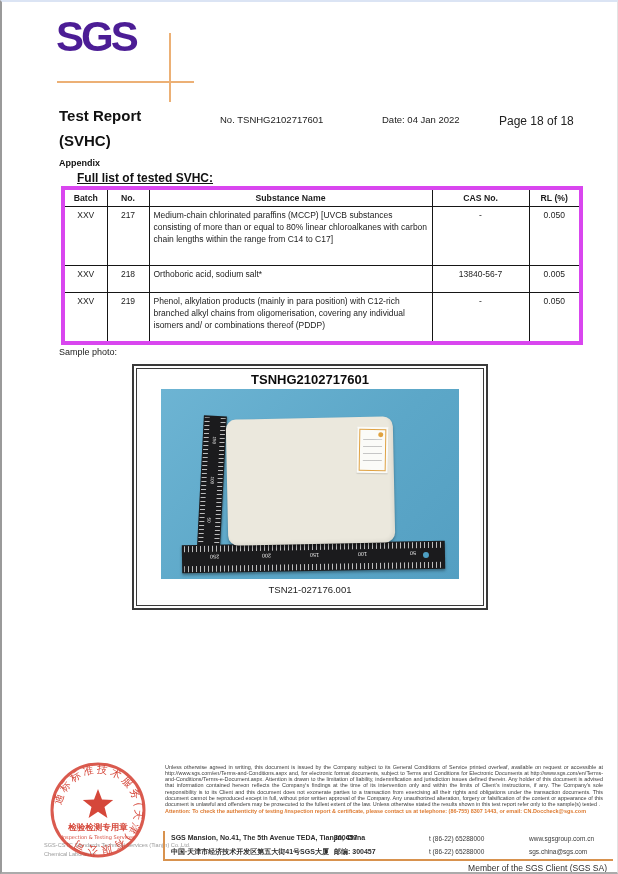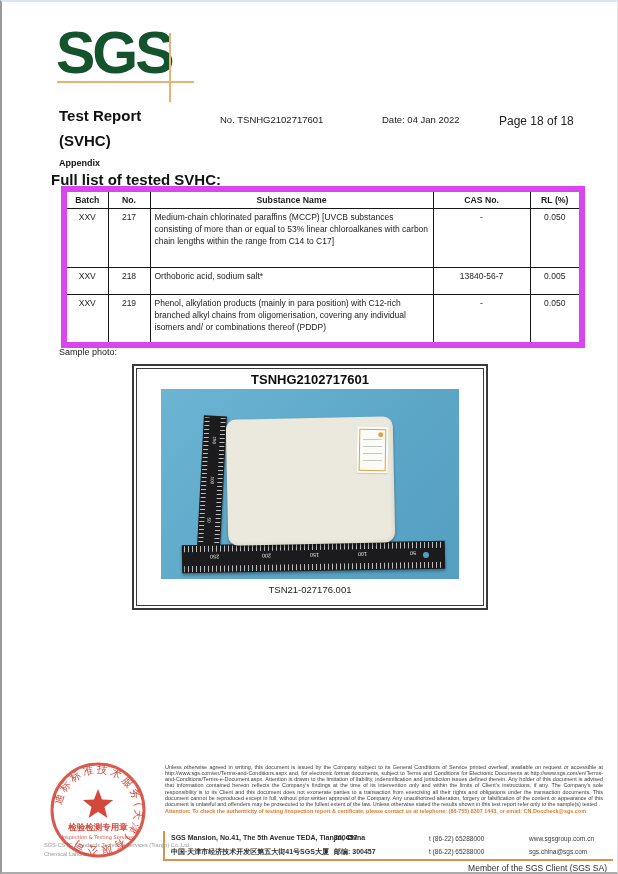--- a/index.html
+++ b/index.html
@@ -5,34 +5,34 @@
   * { margin:0; padding:0; box-sizing:border-box; }
   html,body { background:#f2f2f2; }
   body { font-family:"Liberation Sans","DejaVu Sans",sans-serif; }
   .page {
     position:relative; width:618px; height:874px; background:#ffffff;
     margin:0 auto; overflow:hidden;
     border-top:2px solid #dbe4f4; border-left:2px solid #9a9a9a;
     border-bottom:2px solid #ababab; border-right:1px solid #e3e3e3;
   }
   
-  .logo-text { position:absolute; left:54px; top:22px; font-size:59px; font-weight:bold;
-    color:#14532d; letter-spacing:-3px; line-height:1; }
+  .logo-text { position:absolute; left:54px; top:14px; font-size:42px; font-weight:bold;
+    color:#4c1d95; letter-spacing:-3px; line-height:1; }
   .logo-hline { position:absolute; left:55px; top:79px; width:137px; height:2px; background:#ecb075; }
   .logo-vline { position:absolute; left:167px; top:31px; width:2px; height:69px; background:#ecb075; }
   .report-title1 { position:absolute; left:57px; top:105px; font-size:15px; font-weight:bold; color:#111; }
   .report-title2 { position:absolute; left:57px; top:130px; font-size:15px; font-weight:bold; color:#111; }
   .report-no   { position:absolute; left:218px; top:112px; font-size:9.5px; color:#222; }
   .report-date { position:absolute; left:380px; top:112px; font-size:9.5px; color:#222; }
   .report-page { position:absolute; left:497px; top:112px; font-size:12px; color:#222; }
   .appendix { position:absolute; left:57px; top:156px; font-size:9px; font-weight:bold; color:#111;text-align:right; }
-  .fulllist { position:absolute; left:49px; top:169px; font-size:15px; font-weight:bold; color:#111; }
+  .fulllist { position:absolute; left:75px; top:169px; font-size:12px; font-weight:bold; color:#111;text-decoration:underline; }
   
   table.svhc { position:absolute; left:59px; top:184px; width:518px;
-    border-collapse:collapse; border:6px solid #d946ef; table-layout:fixed; }
+    border-collapse:collapse; border:4px solid #d946ef; table-layout:fixed; }
   table.svhc th, table.svhc td { border:1px solid #161616; font-size:8.5px; color:#1c1c1c;
     vertical-align:top; padding:3px 4px; line-height:1.4; }
   table.svhc th { font-weight:bold; text-align:center; padding:2px 2px; font-size:8.7px; }
   td.c { text-align:center; }
   col.batch {width:44px;} col.no {width:42px;} col.subst {width:283px;}
   col.cas {width:97px;} col.rl {width:52px;}
   
   .sample-label { position:absolute; left:57px; top:345px; font-size:9px; color:#222; }
   .photo-box { position:absolute; left:130px; top:362px; width:356px; height:246px;
     border:2px solid #3a3a3a; padding:2px; background:#fff; }
@@ -117,21 +117,21 @@
         <th>No.</th>
         <th>Substance Name</th>
         <th>CAS No.</th>
         <th>RL (%)</th>
       </tr>
     </thead>
     <tbody>
       <tr style="height:59px;">
         <td class="c">XXV</td>
         <td class="c">217</td>
-        <td>Medium-chain chlorinated paraffins (MCCP) [UVCB substances consisting of more than or equal to 53% linear chloroalkanes with carbon chain lengths within the range from C14 to C17]</td>
+        <td>Medium-chain chlorinated paraffins (MCCP) [UVCB substances consisting of more than or equal to 80% linear chloroalkanes with carbon chain lengths within the range from C14 to C17]</td>
         <td class="c">-</td>
         <td class="c">0.050</td>
       </tr>
       <tr style="height:27px;">
         <td class="c">XXV</td>
         <td class="c">218</td>
         <td>Orthoboric acid, sodium salt*</td>
         <td class="c">13840-56-7</td>
         <td class="c">0.005</td>
       </tr>

